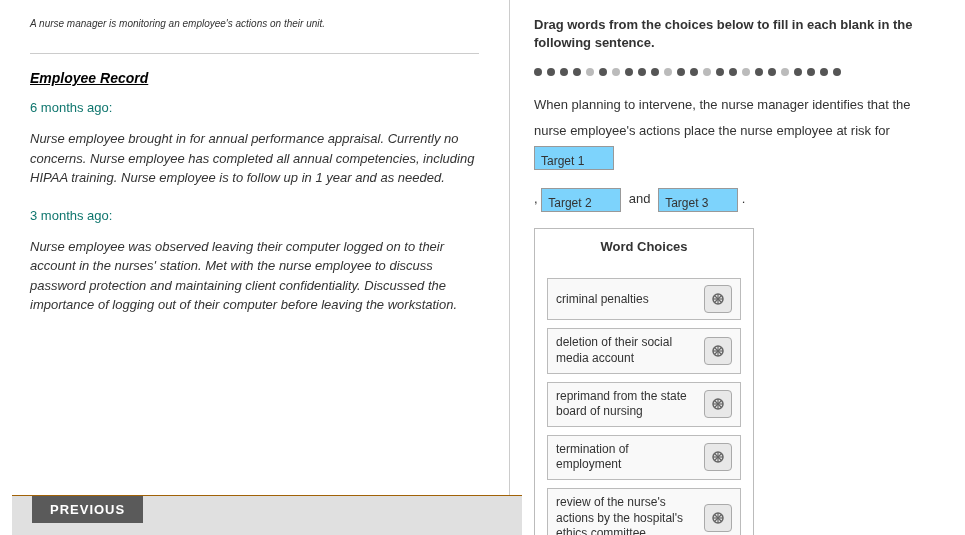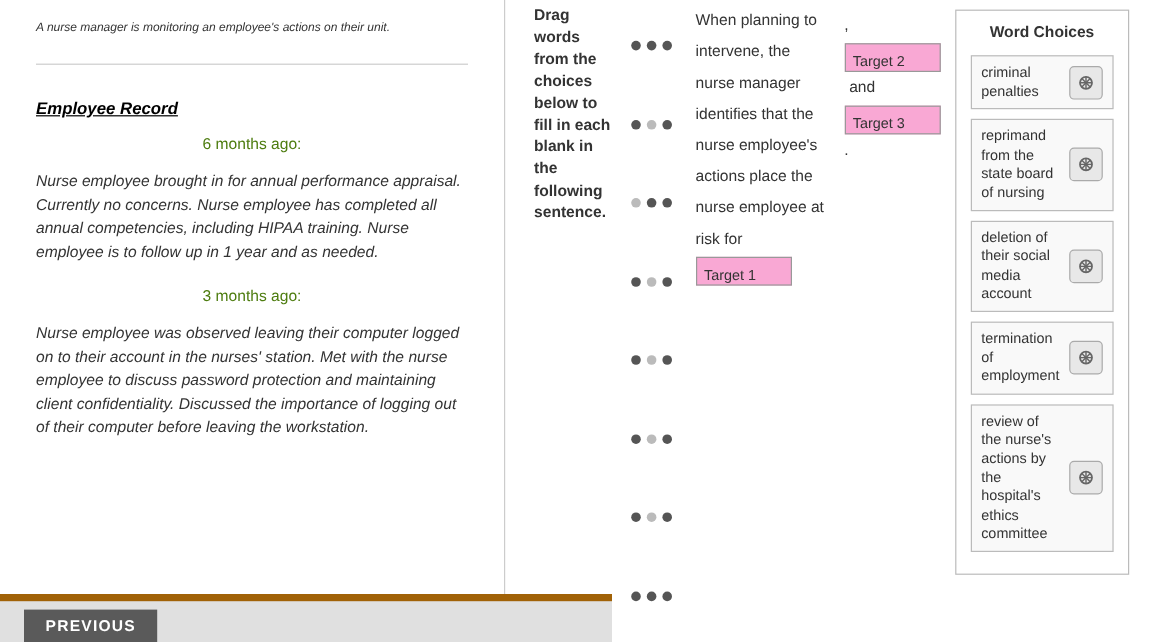--- a/index.html
+++ b/index.html
@@ -54,50 +54,49 @@
       border-bottom: 2px solid #333;
       font-weight: bold;
     }
 
     .section-title {
       font-size: 14px;
       font-weight: bold;
       font-style: italic;
       text-decoration: underline;
       margin-bottom: 4px;
-      margin-top: 12px;
+      margin-top: 0;
     }
 
     .time-label {
       font-size: 13px;
-      color: #4d7c0f;
+      color: #0f766e;
       margin-bottom: 4px;
-      text-align: center;
     }
 
     .record-text {
       font-size: 13px;
       font-style: italic;
       color: #333;
       line-height: 1.5;
       margin-bottom: 10px;
     }
 
     .divider {
       border: none;
       border-top: 1px solid #ccc;
       margin: 6px 0;
     }
 
     
     .right-panel {
       flex: 1;
-      padding: 4px 24px;
-      display: flex;
-      flex-direction: row;
+      padding: 16px 24px;
+      display: flex;
+      flex-direction: column;
       gap: 12px;
     }
 
     .right-instruction {
       font-size: 13px;
       font-weight: bold;
       color: #333;
       line-height: 1.4;
     }
 
@@ -119,21 +118,21 @@
 
     .sentence-area {
       font-size: 13px;
       color: #333;
       line-height: 2;
     }
 
     .target-box {
       display: inline-block;
       border: 1px solid #999;
-      background: #f9a8d4;
+      background: #7dd3fc;
       min-width: 80px;
       height: 24px;
       vertical-align: middle;
       padding: 2px 6px;
       font-size: 12px;
     }
 
     .and-text {
       margin: 16px 4px;
       text-align: right;
@@ -146,21 +145,21 @@
       padding: 10px 12px;
       width: 220px;
       align-self: flex-start;
       margin-top: 4px;
     }
 
     .word-choices-title {
       font-size: 13px;
       font-weight: bold;
       text-align: center;
-      margin-bottom: 12px;
+      margin-bottom: 24px;
       color: #333;
     }
 
     .choice-item {
       display: flex;
       align-items: center;
       justify-content: space-between;
       border: 1px solid #bbb;
       background: #f9f9f9;
       margin-bottom: 8px;
@@ -192,26 +191,26 @@
     .drag-icon svg {
       width: 16px;
       height: 16px;
     }
 
     
     .bottom-bar {
       height: 40px;
       background: #e0e0e0;
       display: flex;
-      align-items: flex-end;
+      align-items: flex-start;
       padding: 0 20px;
-      border-top: 6px solid #a16207;
+      border-top: 1px solid #a16207;
       position: absolute;
       bottom: 0;
-      left: 0;
+      left: 12px;
       width: 510px;
     }
 
     .prev-button {
       background: #5a5a5a;
       color: #fff;
       border: none;
       padding: 6px 18px;
       font-size: 13px;
       font-weight: bold;
@@ -295,34 +294,34 @@
             <circle cx="8" cy="8" r="5" stroke="#666" stroke-width="1.5"></circle>
             <line x1="8" y1="3" x2="8" y2="13" stroke="#666" stroke-width="1.2"></line>
             <line x1="3" y1="8" x2="13" y2="8" stroke="#666" stroke-width="1.2"></line>
             <line x1="4.5" y1="4.5" x2="11.5" y2="11.5" stroke="#666" stroke-width="1.2"></line>
             <line x1="11.5" y1="4.5" x2="4.5" y2="11.5" stroke="#666" stroke-width="1.2"></line>
           </svg>
         </div>
       </div>
 
       <div class="choice-item" draggable="true">
+        <span class="choice-text">deletion of their social media account</span>
+        <div class="drag-icon">
+          <svg viewBox="0 0 16 16" fill="none" xmlns="http://www.w3.org/2000/svg">
+            <circle cx="8" cy="8" r="5" stroke="#666" stroke-width="1.5"></circle>
+            <line x1="8" y1="3" x2="8" y2="13" stroke="#666" stroke-width="1.2"></line>
+            <line x1="3" y1="8" x2="13" y2="8" stroke="#666" stroke-width="1.2"></line>
+            <line x1="4.5" y1="4.5" x2="11.5" y2="11.5" stroke="#666" stroke-width="1.2"></line>
+            <line x1="11.5" y1="4.5" x2="4.5" y2="11.5" stroke="#666" stroke-width="1.2"></line>
+          </svg>
+        </div>
+      </div>
+
+      <div class="choice-item" draggable="true">
         <span class="choice-text">reprimand from the state board of nursing</span>
-        <div class="drag-icon">
-          <svg viewBox="0 0 16 16" fill="none" xmlns="http://www.w3.org/2000/svg">
-            <circle cx="8" cy="8" r="5" stroke="#666" stroke-width="1.5"></circle>
-            <line x1="8" y1="3" x2="8" y2="13" stroke="#666" stroke-width="1.2"></line>
-            <line x1="3" y1="8" x2="13" y2="8" stroke="#666" stroke-width="1.2"></line>
-            <line x1="4.5" y1="4.5" x2="11.5" y2="11.5" stroke="#666" stroke-width="1.2"></line>
-            <line x1="11.5" y1="4.5" x2="4.5" y2="11.5" stroke="#666" stroke-width="1.2"></line>
-          </svg>
-        </div>
-      </div>
-
-      <div class="choice-item" draggable="true">
-        <span class="choice-text">deletion of their social media account</span>
         <div class="drag-icon">
           <svg viewBox="0 0 16 16" fill="none" xmlns="http://www.w3.org/2000/svg">
             <circle cx="8" cy="8" r="5" stroke="#666" stroke-width="1.5"></circle>
             <line x1="8" y1="3" x2="8" y2="13" stroke="#666" stroke-width="1.2"></line>
             <line x1="3" y1="8" x2="13" y2="8" stroke="#666" stroke-width="1.2"></line>
             <line x1="4.5" y1="4.5" x2="11.5" y2="11.5" stroke="#666" stroke-width="1.2"></line>
             <line x1="11.5" y1="4.5" x2="4.5" y2="11.5" stroke="#666" stroke-width="1.2"></line>
           </svg>
         </div>
       </div>

